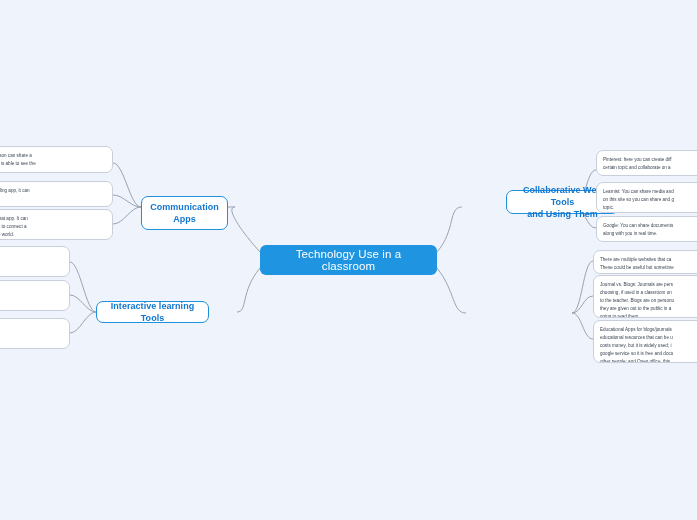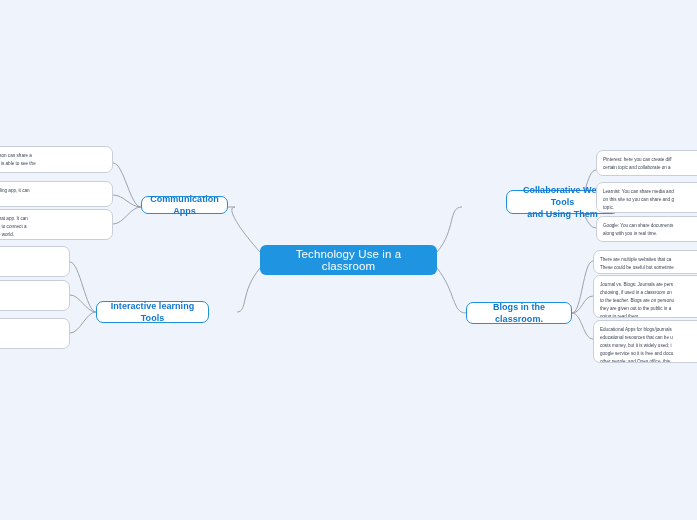--- a/index.html
+++ b/index.html
@@ -110,28 +110,27 @@
       <path d="M 575 207 C 585 207 586 228 596 228"></path>
 
       <path d="M 572 313 C 582 313 583 261 593 261"></path>
       <path d="M 572 313 C 582 313 583 296 593 296"></path>
       <path d="M 572 313 C 582 313 583 339 593 339"></path>
     </g>
   </svg>
 
   <div class="node root-node" style="left:260px; top:245px; width:177px; height:30px;">Technology Use in a classroom</div>
 
-  <div class="node branch-node" style="left:141px; top:196px; width:87px; height:18px;">Communication Apps</div>
+  <div class="node branch-node" style="left:141px; top:196px; width:87px; height:34px;">Communication Apps</div>
 
   <div class="node branch-node" style="left:96px; top:301px; width:113px; height:22px;">Interactive learning Tools</div>
 
   <div class="node branch-node" style="left:462px; top:190px; width:113px; height:24px; white-space:pre-line;margin-left:44px;">Collaborative Web Tools
 and Using Them</div>
 
-  <div class="node branch-node" style="left:466px; top:302px; width:106px; height:22px;">Blogs in the classroom.</div>
 
   <div class="node leaf-node leaf-left" style="left:-52px; top:146px; width:165px; height:27px;">all app where one person can share a
 k everyone on the call is able to see the</div>
 
   <div class="node leaf-node leaf-left" style="left:-52px; top:181px; width:165px; height:26px;">is just a free group calling app, it can
 e call at a time.</div>
 
   <div class="node leaf-node leaf-left" style="left:-52px; top:209px; width:165px; height:31px;">ift one on one video chat app. It can
 urpose, it can be used to connect a
 in the other side of the world.</div>

